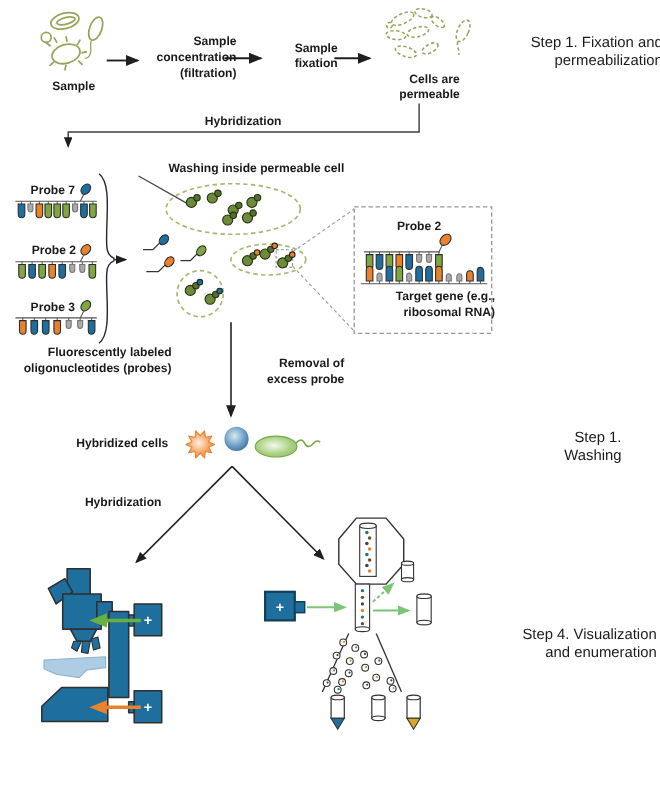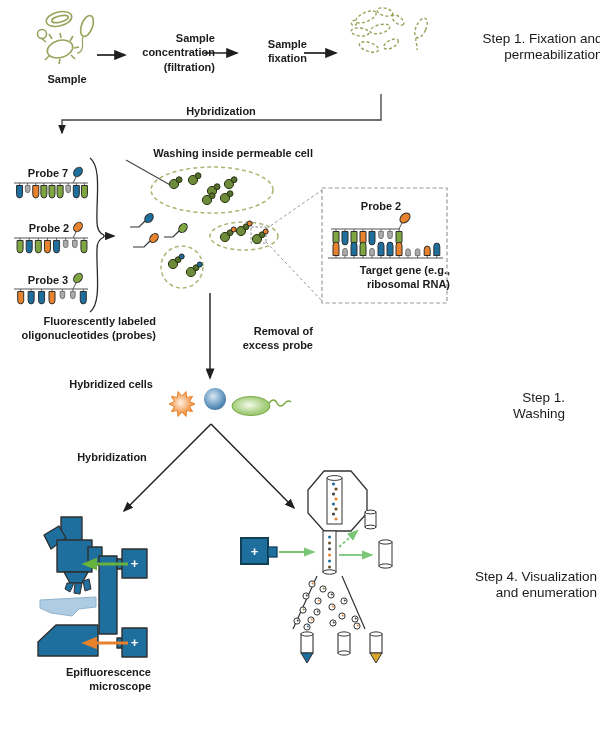--- a/index.html
+++ b/index.html
@@ -358,29 +358,29 @@
           <circle cx="333.8" cy="622.5" r="1" fill="#444"></circle>
           <circle cx="357" cy="626" r="3.1" fill="#fff" stroke="#333" stroke-width="1"></circle>
           <circle cx="357.8" cy="625.5" r="1" fill="#E8822C"></circle>
         </g>
       </g>
 </svg>
 
 <div class="lbl" style="left:67px;top:72px">Sample</div>
 <div class="lbl" style="left:170px;top:31px;width:90px">Sample concentration (filtration)</div>
 <div class="lbl" style="left:281px;top:37px;width:52px">Sample fixation</div>
+<div class="lbl" style="left:381px;top:65px;width:74px">Cells are permeable</div>
 <div class="lbl step" style="left:530px;top:31px;width:145px">Step 1. Fixation and permeabilization</div>
 <div class="lbl" style="left:221px;top:104px">Hybridization</div>
 <div class="lbl" style="left:213px;top:146px;width:200px">Washing inside permeable cell</div>
 <div class="lbl" style="left:48px;top:166px">Probe 7</div>
 <div class="lbl" style="left:49px;top:221px">Probe 2</div>
 <div class="lbl" style="left:48px;top:273px">Probe 3</div>
 <div class="lbl" style="left:81px;top:314px;width:150px">Fluorescently labeled oligonucleotides (probes)</div>
 <div class="lbl" style="left:267px;top:324px;width:92px">Removal of excess probe</div>
 <div class="lbl" style="left:381px;top:199px">Probe 2</div>
 <div class="lbl" style="left:387px;top:263px;width:126px">Target gene (e.g., ribosomal RNA)</div>
-<div class="lbl" style="left:98px;top:377px;width:110px">Hybridized cells</div>
+<div class="lbl" style="left:98px;top:396px;width:110px">Hybridized cells</div>
 <div class="lbl step" style="left:530px;top:390px;width:70px">Step 1. Washing</div>
 <div class="lbl" style="left:112px;top:450px">Hybridization</div>
-<div class="lbl" style="left:96px;top:665px;width:110px">Epifluorescence microscope</div>
 <div class="lbl step" style="left:527px;top:569px;width:140px">Step 4. Visualization and enumeration</div>
 
 </div>
 
 </body></html>

